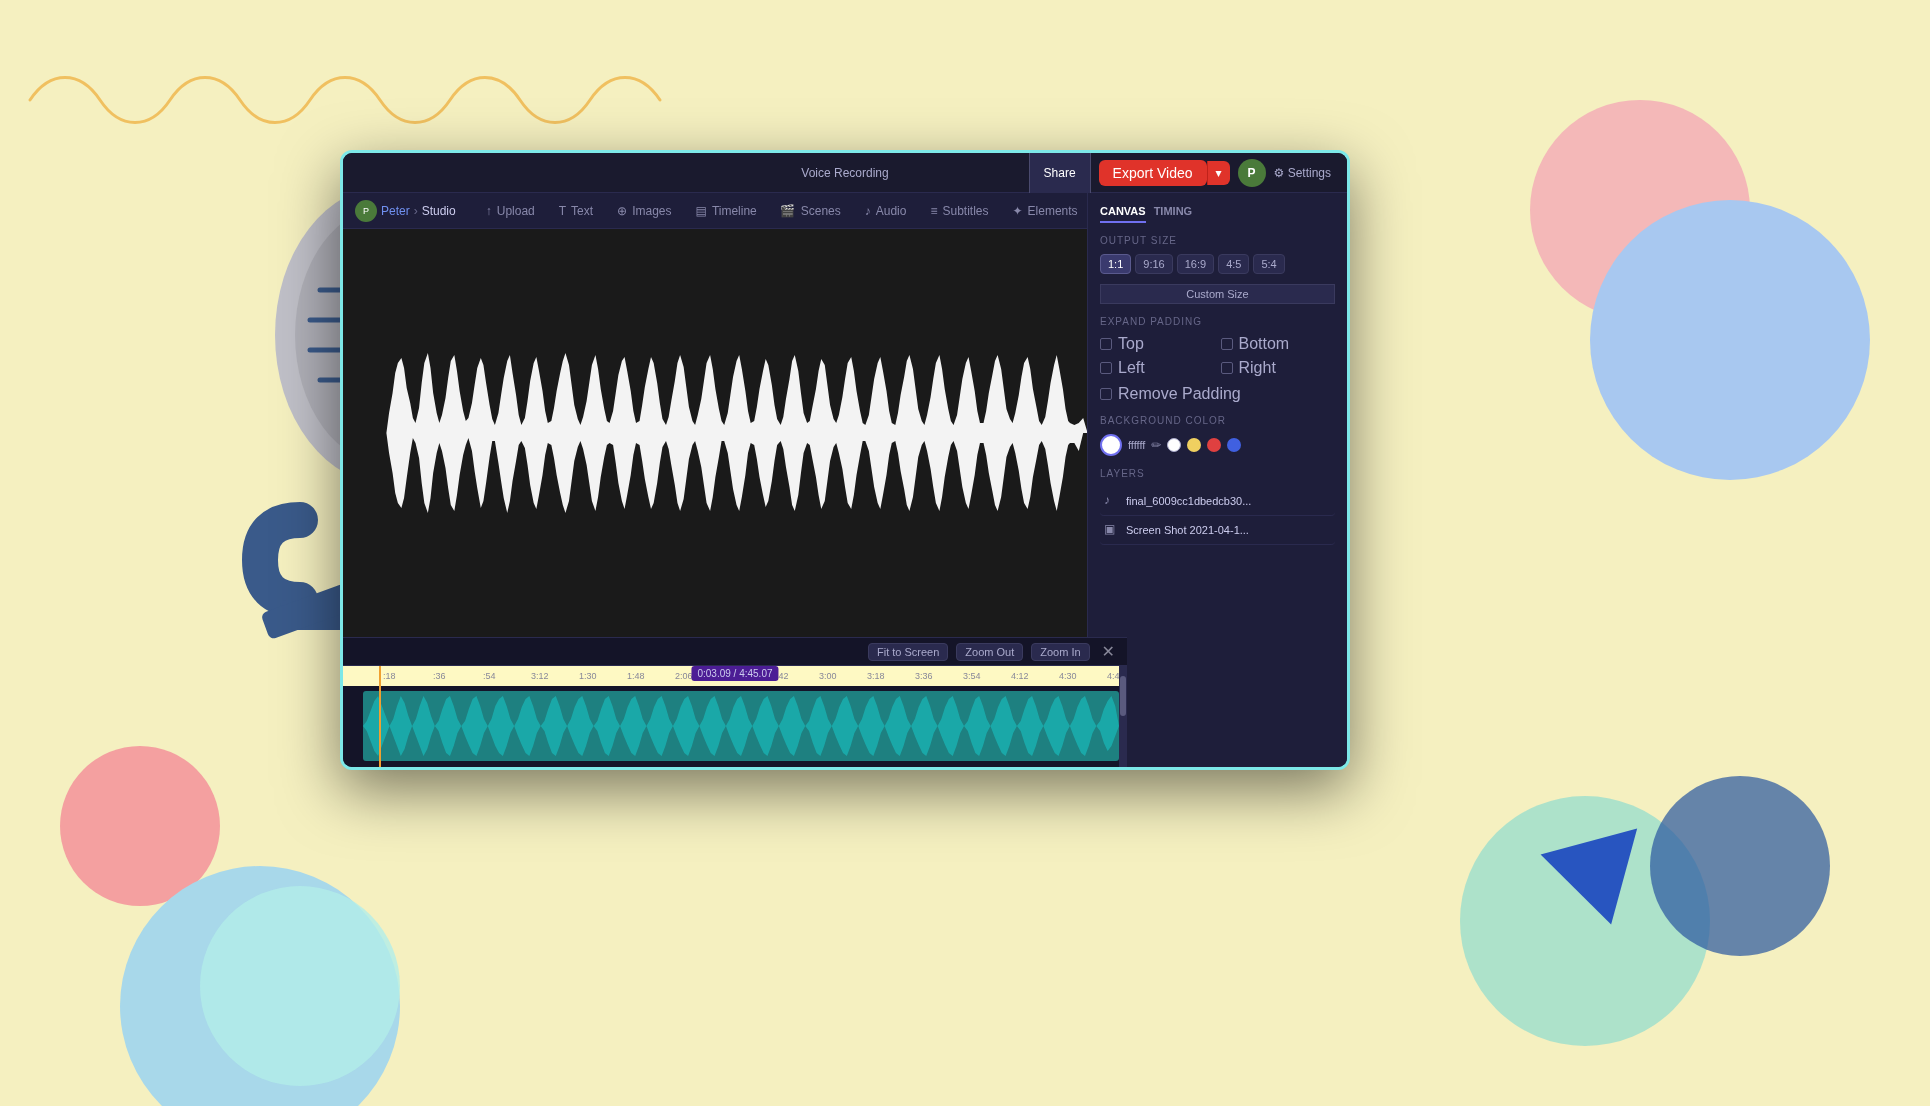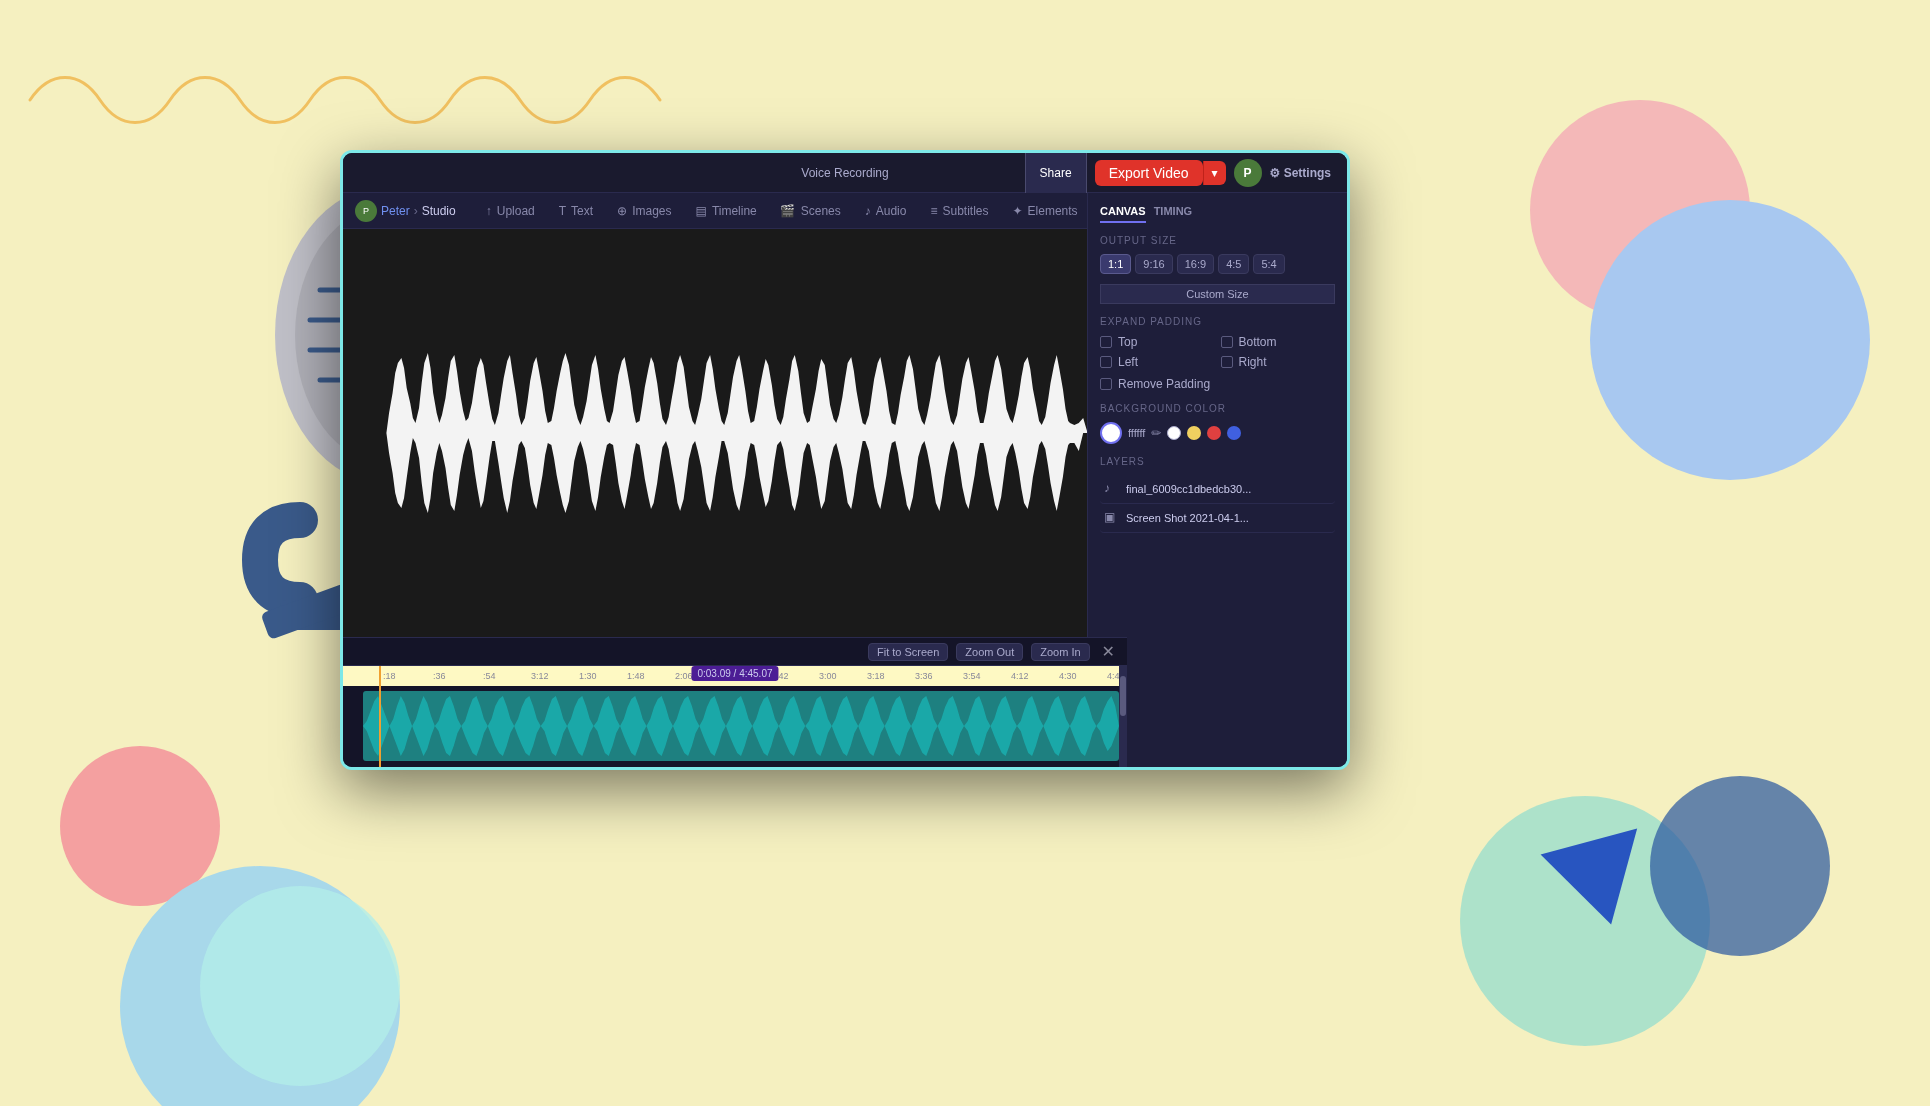--- a/index.html
+++ b/index.html
@@ -206,21 +206,20 @@
       font-size: 12px;
       font-weight: bold;
     }
 
     .settings-link {
       color: #aaaacc;
       font-size: 12px;
       display: flex;
       align-items: center;
       gap: 4px;
-      font-weight: bold;
     }
 
     
     .nav-bar {
       position: absolute;
       top: 40px;
       left: 0;
       right: 0;
       height: 36px;
       background: #1e1e3a;
@@ -409,21 +408,21 @@
 
     .padding-checkbox {
       width: 12px;
       height: 12px;
       border: 1px solid #5a5a7e;
       border-radius: 2px;
       background: #1e1e3a;
     }
 
     .padding-label {
-      font-size: 12px;
+      font-size: 16px;
       color: #aaaacc;
     }
 
     .remove-padding-item {
       display: flex;
       align-items: center;
       gap: 6px;
       margin-bottom: 8px;
     }
 

